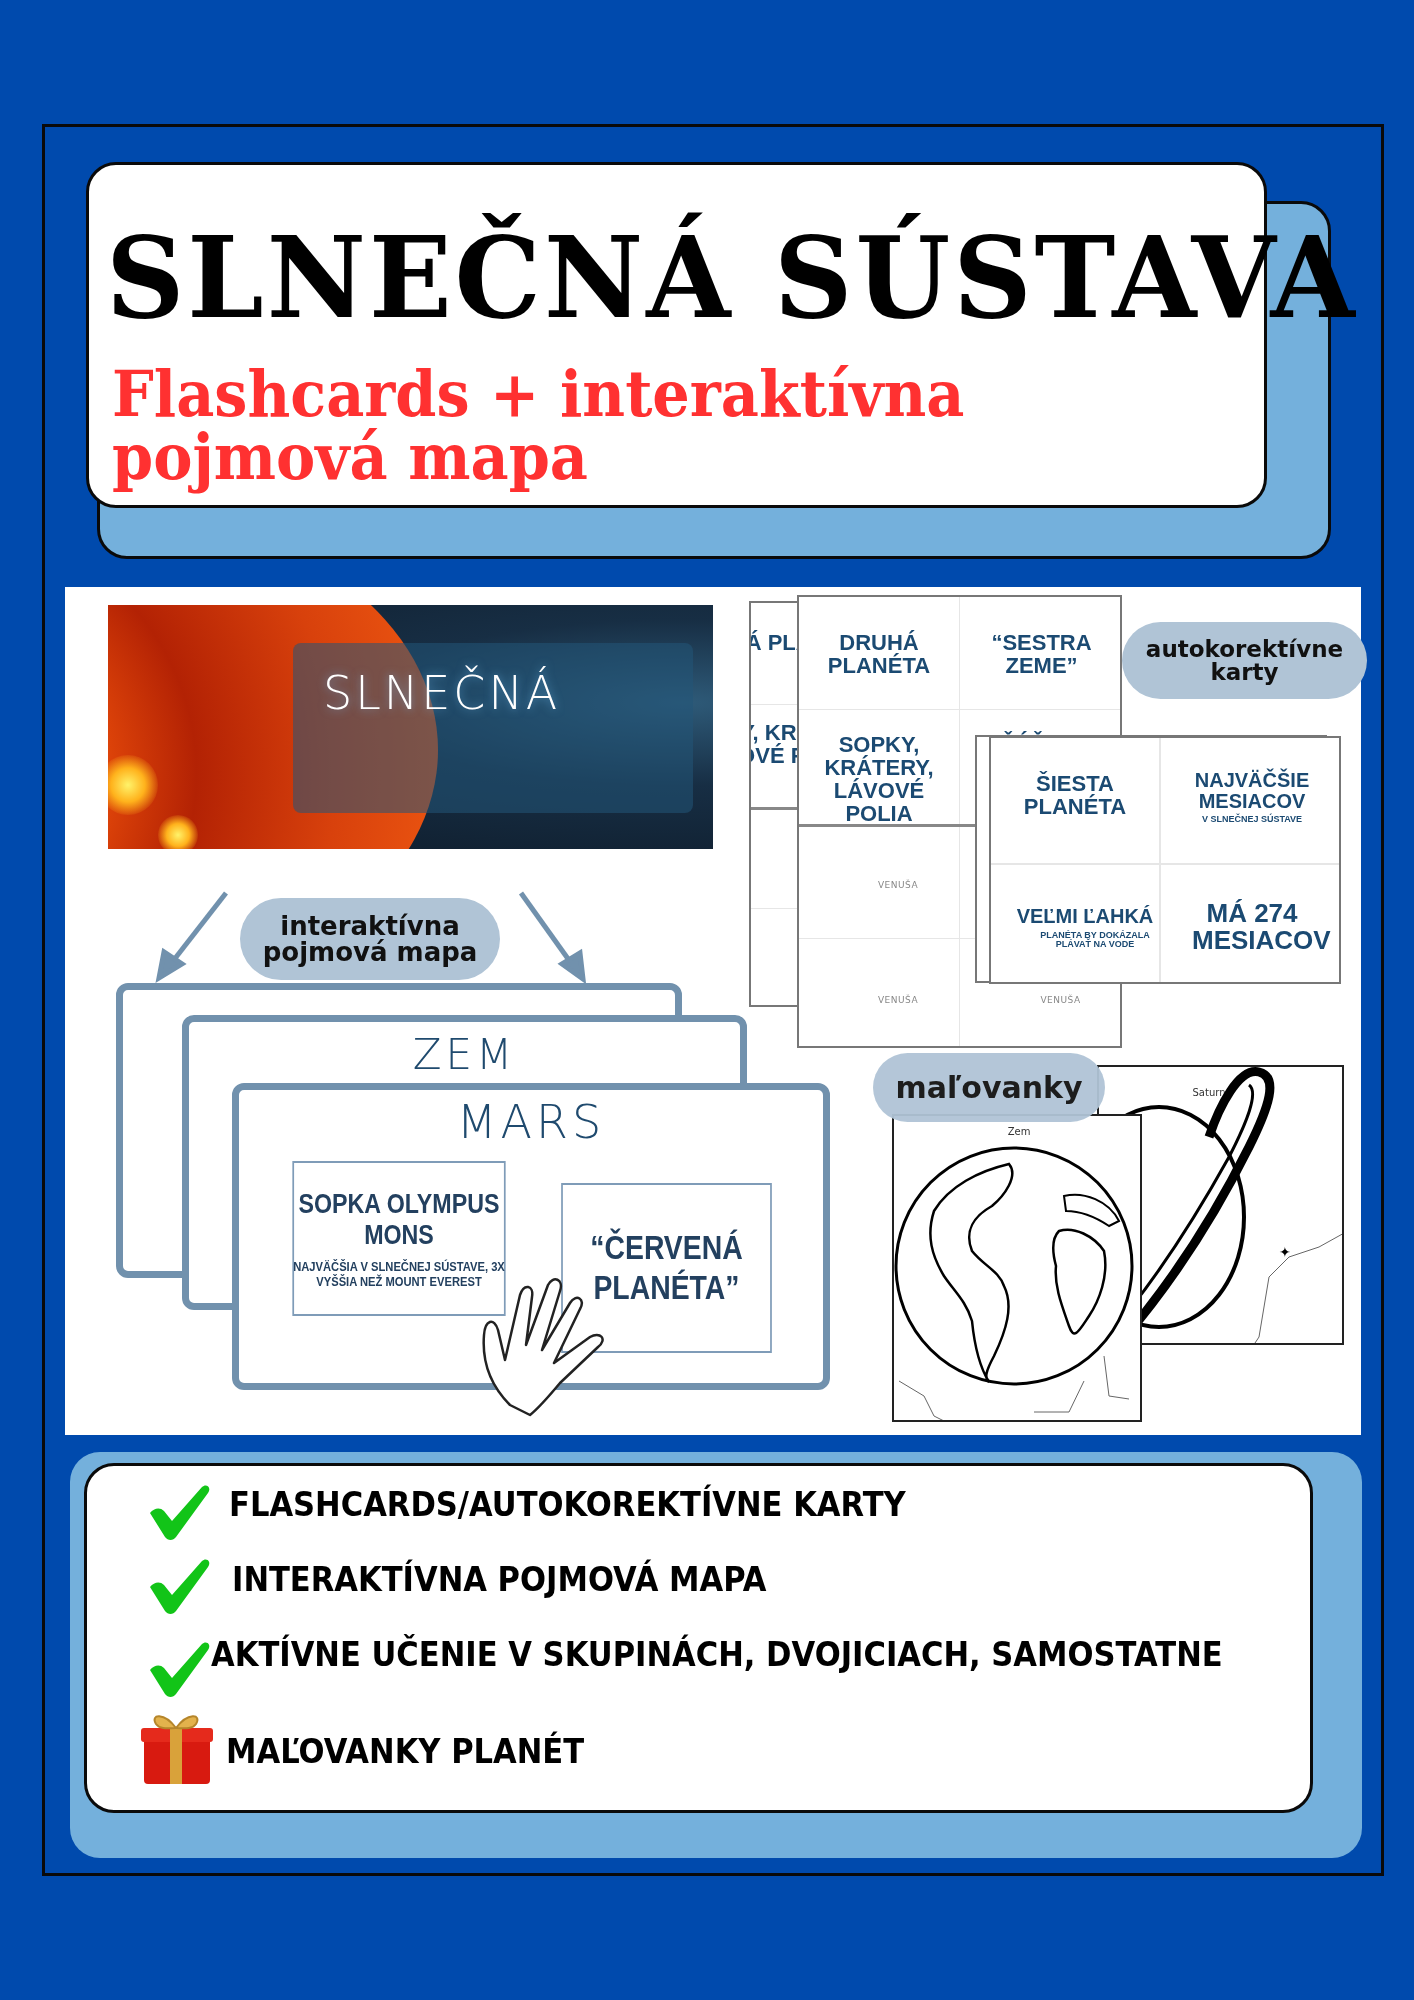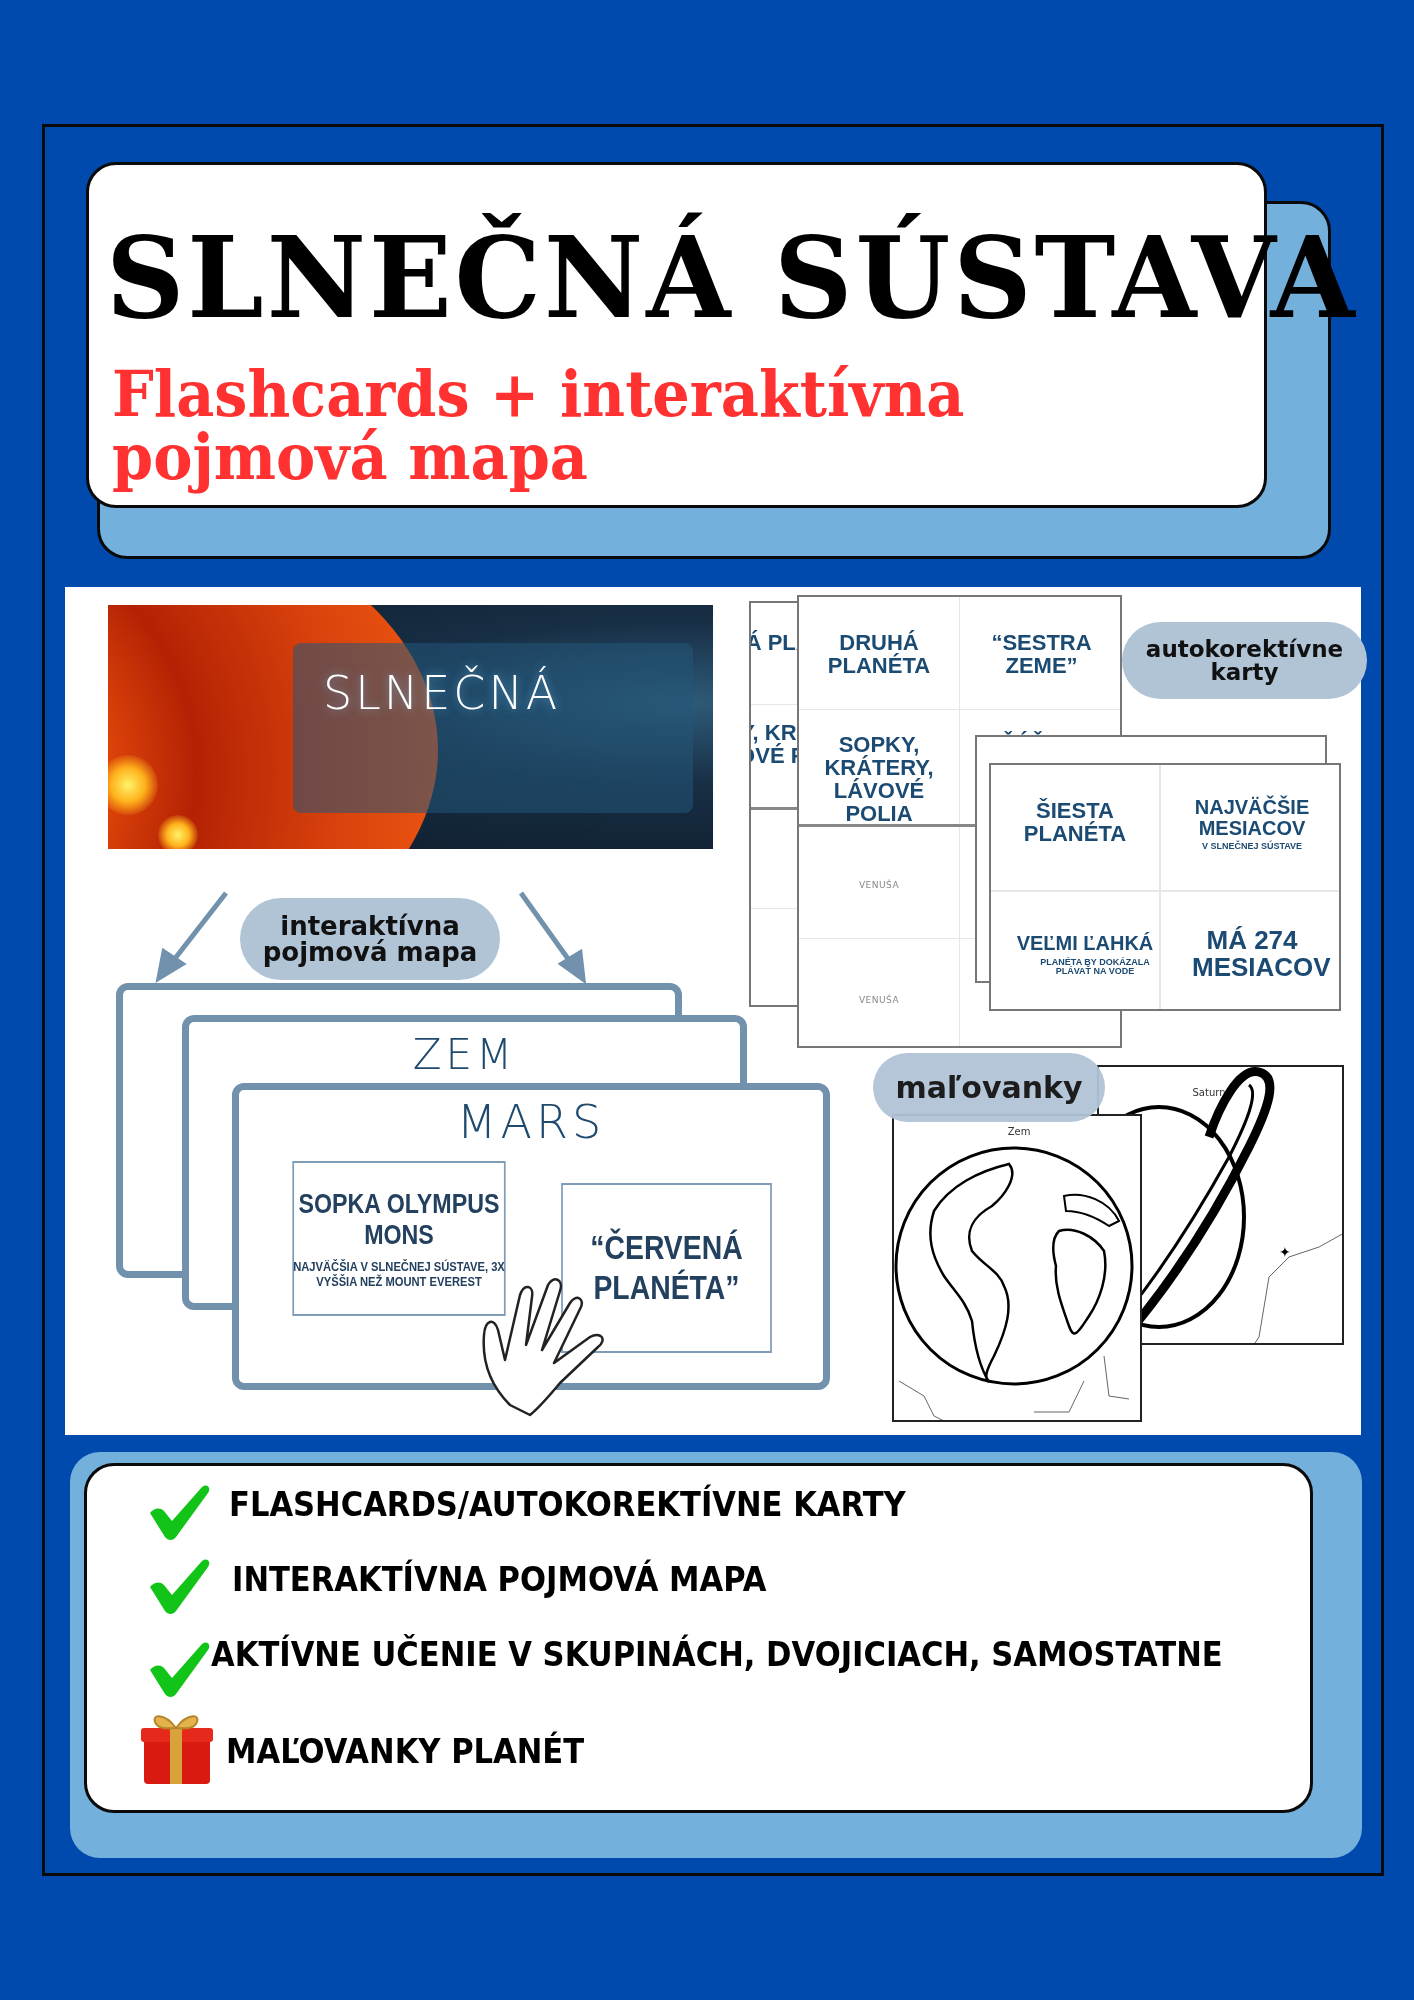--- a/index.html
+++ b/index.html
@@ -26,21 +26,21 @@
 
   .pill { background: #b0c4d6; border-radius: 45px; color: #111; font-weight: bold; text-align: center; display: flex; align-items: center; justify-content: center; line-height: 1.0; }
 
   .map-card { background: #fff; border: 7px solid #7191ad; border-radius: 12px; }
   .map-word { color: #1f4a6e; font-family: "DejaVu Sans", sans-serif; font-weight: 200; letter-spacing: 4px; text-align: center; }
   .fact-box { background: #fff; border: 2px solid #7f9cb8; color: #23405f; font-family: "Liberation Sans", sans-serif; font-weight: bold; text-align: center; display: flex; flex-direction: column; justify-content: center; align-items: center; transform: scaleX(0.86); }
 
   .sheet { background: #fff; border: 2px solid #777; }
   .cell-line { background: #e6e6e6; }
   .card-text { color: #1b4a72; font-family: "Liberation Sans", sans-serif; font-weight: bold; text-align: center; line-height: 1.05; }
-  .venusa { color: #888; font-size: 9px; font-family: "DejaVu Sans", sans-serif; letter-spacing: 0.5px; text-align: center; }
+  .venusa { color: #888; font-size: 9px; font-family: "DejaVu Sans", sans-serif; letter-spacing: 0.5px; text-align: center; margin-left: 19px; }
 
   .color-page { background: #fff; border: 2px solid #222; }
 
   .features-shadow { left: 70px; top: 1452px; width: 1292px; height: 406px; background: #74b0dc; border-radius: 30px; }
   .features-box { left: 84px; top: 1463px; width: 1229px; height: 350px; background: #fff; border: 3px solid #0a0a0a; border-radius: 30px; }
   .feature-text { font-family: "DejaVu Sans", sans-serif; font-weight: bold; font-size: 34px; color: #000; white-space: nowrap; transform: scaleX(0.9); transform-origin: left; }
 </style>
 </head>
 <body>
 
@@ -108,21 +108,21 @@
   <div class="abs card-text" style="left:0;top:34px;width:160px;font-size:22px;">DRUHÁ PLANÉTA</div>
   <div class="abs card-text" style="left:160px;top:34px;width:165px;font-size:22px;">“SESTRA ZEME”</div>
   <div class="abs card-text" style="left:0;top:136px;width:160px;font-size:22px;">SOPKY, KRÁTERY, LÁVOVÉ POLIA</div>
   <div class="abs card-text" style="left:160px;top:135px;width:165px;font-size:22px;">SŤÁŽA SA</div>
   <div class="abs venusa" style="left:0;top:283px;width:160px;">VENUŠA</div>
   <div class="abs venusa" style="left:0;top:398px;width:160px;">VENUŠA</div>
   <div class="abs venusa" style="left:160px;top:398px;width:165px;">VENUŠA</div>
 </div>
 
 <div class="abs sheet" style="left:975px;top:735px;width:352px;height:248px;"></div>
-<div class="abs sheet" style="left:989px;top:763px;width:352px;height:248px;overflow:hidden;">
+<div class="abs sheet" style="left:989px;top:736px;width:352px;height:248px;overflow:hidden;">
   <div class="abs cell-line" style="left:168px;top:0;width:2px;height:248px;"></div>
   <div class="abs cell-line" style="left:0;top:125px;width:352px;height:2px;"></div>
   <div class="abs card-text" style="left:0;top:34px;width:168px;font-size:22px;">
     <div>ŠIESTA PLANÉTA</div>
   </div>
   <div class="abs card-text" style="left:170px;top:32px;width:182px;font-size:20px;">
     <div style="width:120px;margin:0 auto;">NAJVÄČŠIE MESIACOV</div>
     <div style="font-size:9px;margin-top:3px;">V SLNEČNEJ SÚSTAVE</div>
   </div>
   <div class="abs card-text" style="left:0;top:168px;width:168px;font-size:20px;padding-left:20px;">

